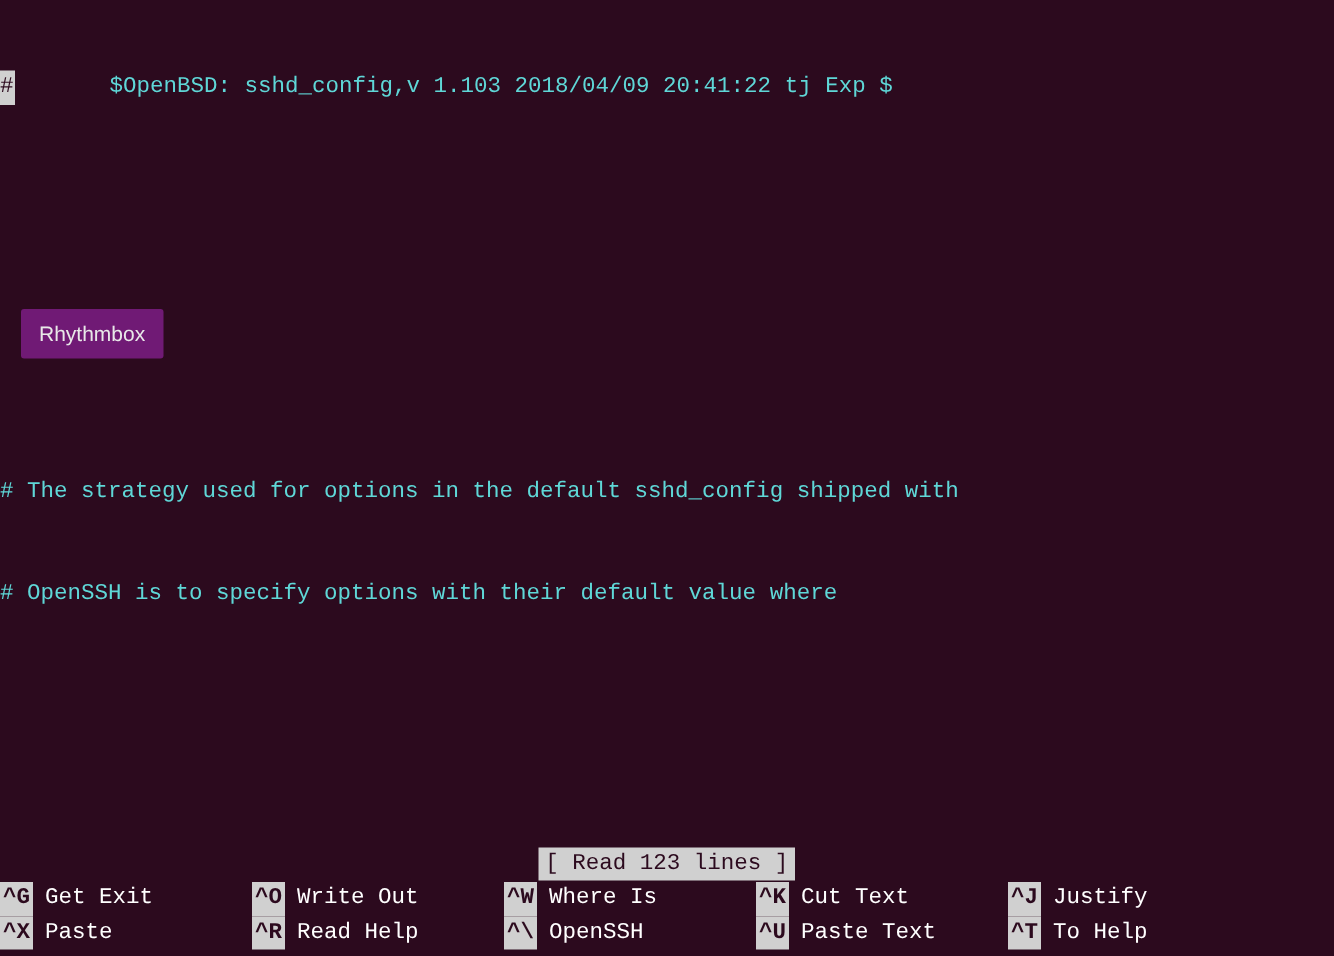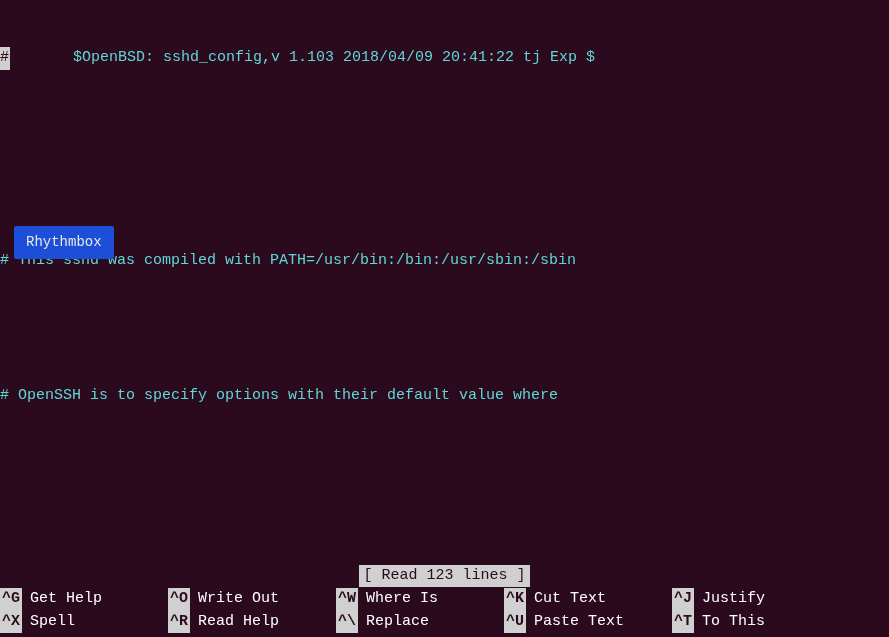--- a/index.html
+++ b/index.html
@@ -29,28 +29,27 @@
     .cursor {
       background: #d0d0d0;
       color: #2c0a1e;
       display: inline-block;
       width: 10px;
     }
     .tooltip {
       position: absolute;
       left: 14px;
       top: 206px;
-      background: #1d4ed8;
+      background: #701a75;
       color: #e8e8e8;
       padding: 5px 12px;
-      font-family: Liberation Mono, monospace;
+      font-family: Liberation Sans, sans-serif;
       font-size: 14px;
       border-radius: 2px;
       z-index: 10;
-      margin-top: 20px;
     }
     .status-bar {
       position: absolute;
       bottom: 50px;
       left: 0;
       width: 100%;
       text-align: center;
       height: 22.5px;
       text-decoration: underline;
     }
@@ -85,22 +84,22 @@
       padding-left: 8px;
     }
   </style>
 </head>
 <body>
 
 <div class="editor">
   <span class="line"><span class="cursor">#</span><span>       $OpenBSD: sshd_config,v 1.103 2018/04/09 20:41:22 tj Exp $</span></span>
   <span class="line"></span>
   <span class="line"></span>
-  <span class="line"># This sshd was compiled with PATH=/usr/bin:/bin:/usr/sbin:/sbin</span>
   <span class="line"></span>
+  <span class="line"># The strategy used for options in the default sshd_config shipped with</span>
   <span class="line"># OpenSSH is to specify options with their default value where</span>
   
   
   
   
   
   
   
   
   
@@ -116,21 +115,21 @@
 <div class="tooltip">Rhythmbox</div>
 
 <div class="status-bar">
   <span class="status-msg">[ Read 123 lines ]</span>
 </div>
 
 <div class="shortcuts">
   <div class="shortcut-row">
     <div class="shortcut">
         <span class="key">^G</span>
-        <span class="label">Get Help</span>
+        <span class="label">Get Exit</span>
       </div>
     <div class="shortcut">
         <span class="key">^O</span>
         <span class="label">Write Out</span>
       </div>
     <div class="shortcut">
         <span class="key">^W</span>
         <span class="label">Where Is</span>
       </div>
     <div class="shortcut">
@@ -138,32 +137,32 @@
         <span class="label">Cut Text</span>
       </div>
     <div class="shortcut">
         <span class="key">^J</span>
         <span class="label">Justify</span>
       </div>
   </div>
   <div class="shortcut-row">
     <div class="shortcut">
         <span class="key">^X</span>
-        <span class="label">Spell</span>
+        <span class="label">Paste</span>
       </div>
     <div class="shortcut">
         <span class="key">^R</span>
         <span class="label">Read Help</span>
       </div>
     <div class="shortcut">
         <span class="key">^\</span>
-        <span class="label">Replace</span>
+        <span class="label">OpenSSH</span>
       </div>
     <div class="shortcut">
         <span class="key">^U</span>
         <span class="label">Paste Text</span>
       </div>
     <div class="shortcut">
         <span class="key">^T</span>
-        <span class="label">To This</span>
+        <span class="label">To Help</span>
       </div>
   </div>
 </div>
 
 </body></html>

